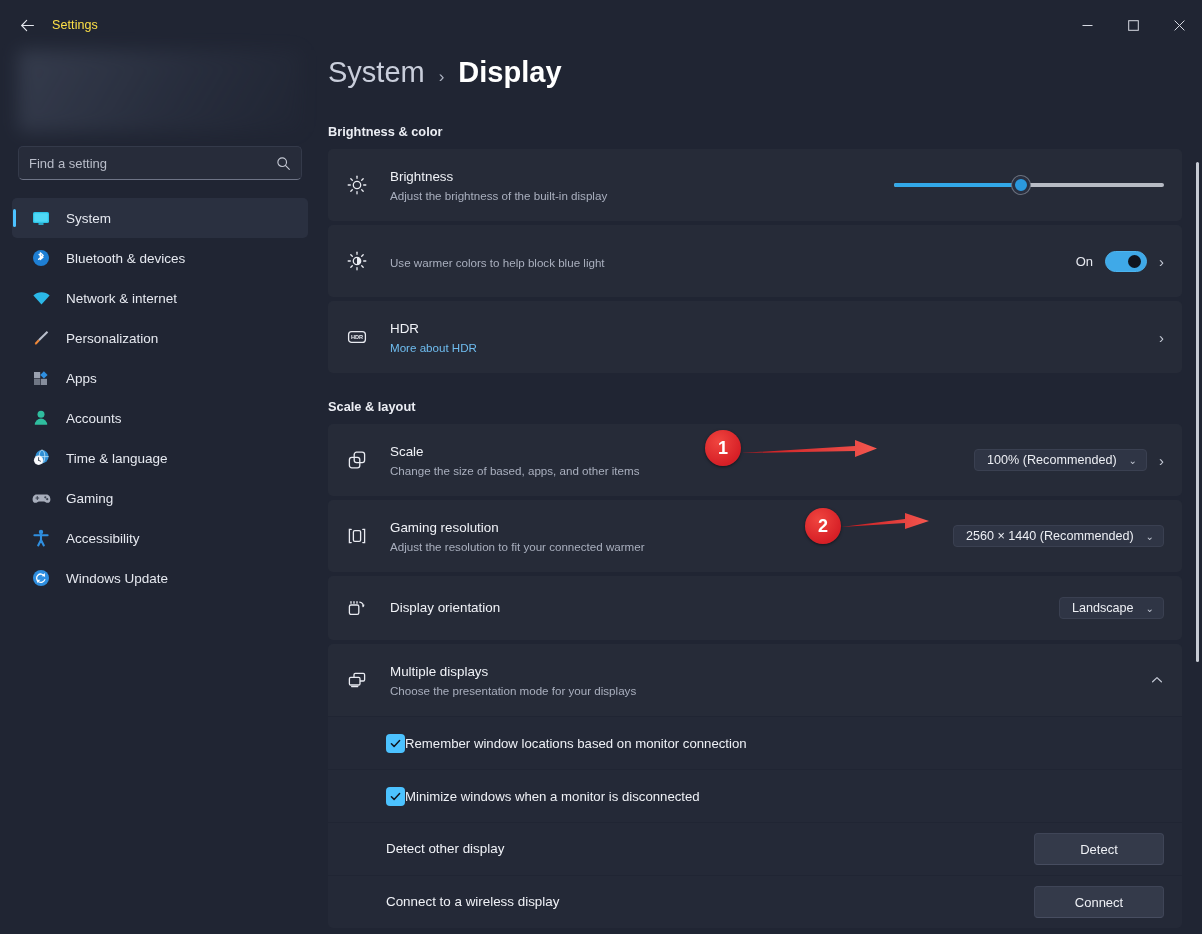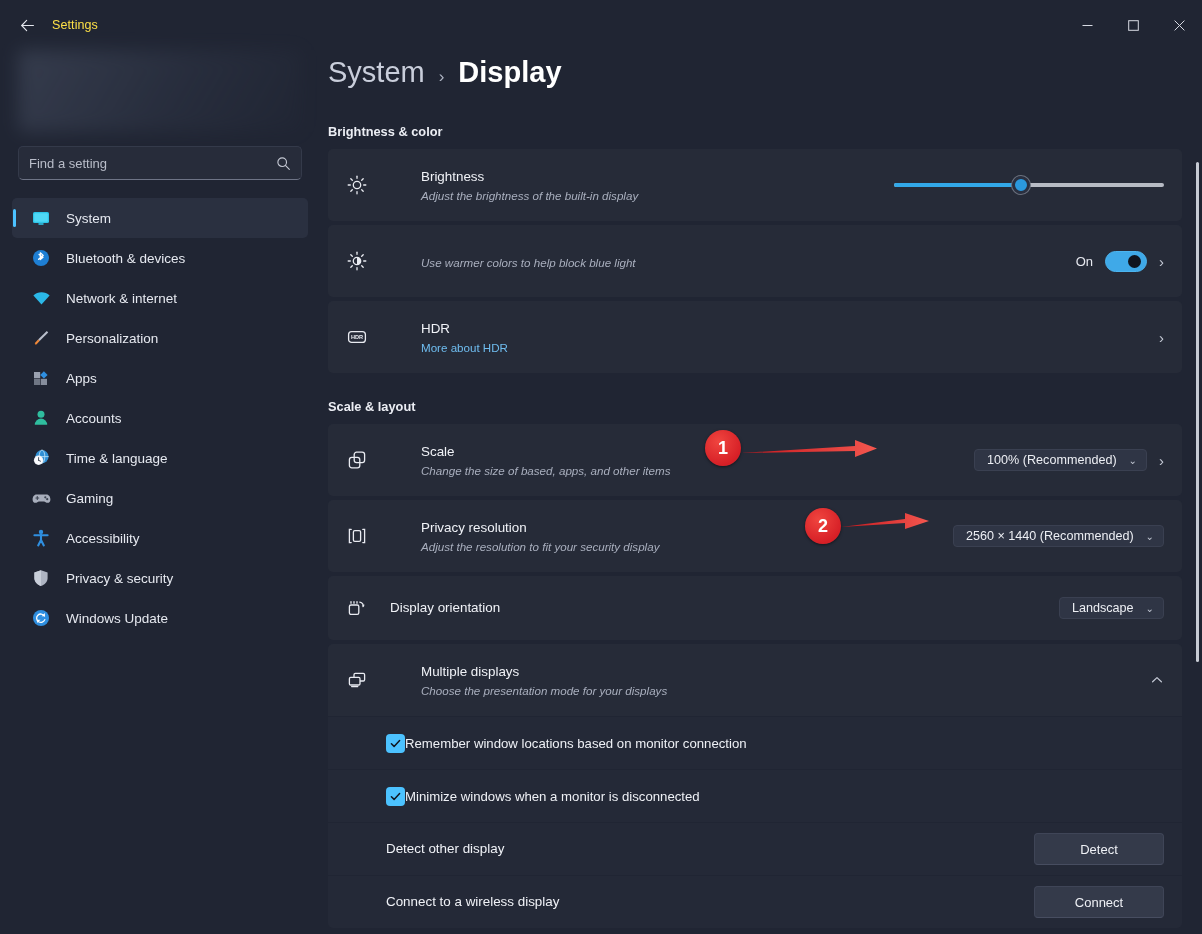--- a/index.html
+++ b/index.html
@@ -152,38 +152,38 @@
   .card {
     background: #262b38;
     border-radius: 5px;
     margin-bottom: 4px;
     display: flex;
     align-items: center;
     padding: 0 18px 0 14px;
     min-height: 64px;
     position: relative;
   }
-  .card.tall { min-height: 72px; gap: 31px; }
+  .card.tall { min-height: 72px; }
   .card.sub {
     background: #242937;
     border-radius: 0;
     margin-bottom: 1px;
     min-height: 52px;
     padding-left: 58px;
   }
   .card-icon {
     width: 30px; height: 30px;
     flex: 0 0 30px;
     margin-right: 18px;
     display: flex; align-items: center; justify-content: center;
     color: #e9ebf1;
   }
   .card-text { flex: 1 1 auto; min-width: 0; }
   .card-title { font-size: 13.4px; color: #f0f2f7; line-height: 1.35; }
-  .card-sub { font-size: 11.6px; color: #a9afbe; margin-top: 2px; font-style: italic; }
+  .card-sub { font-size: 11.6px; color: #a9afbe; margin-top: 2px; }
   .card-link { font-size: 11.6px; color: #6fbdf0; margin-top: 2px; }
   .card-right { display: flex; align-items: center; gap: 12px; flex: 0 0 auto; }
 
   
   .slider {
     position: relative;
     width: 270px; height: 4px;
     background: #b7bbc4;
     border-radius: 2px;
   }
@@ -433,29 +433,20 @@
           <span class="nav-icon">
             <svg width="20" height="20" viewBox="0 0 20 20">
               <circle cx="10" cy="3.9" r="2.2" fill="#2f8fe0"></circle>
               <path d="M3.4 7.2 L16.6 7.2" stroke="#2f8fe0" stroke-width="2.1" stroke-linecap="round"></path>
               <path d="M10 6.8 L10 12 M10 12 L7.2 17.4 M10 12 L12.8 17.4" stroke="#2f8fe0" stroke-width="2.1" stroke-linecap="round" fill="none"></path>
             </svg>
           </span>
           <span class="nav-label">Accessibility</span>
         </div>
 
-        <div class="nav-item">
-          <span class="nav-icon">
-            <svg width="20" height="20" viewBox="0 0 20 20">
-              <path d="M10 2.2 L16.6 4.6 L16.6 10 C16.6 14 13.6 16.8 10 18 C6.4 16.8 3.4 14 3.4 10 L3.4 4.6 Z" fill="#aeb4c2"></path>
-              <path d="M10 2.2 L10 18 C6.4 16.8 3.4 14 3.4 10 L3.4 4.6 Z" fill="#c8ced9"></path>
-            </svg>
-          </span>
-          <span class="nav-label">Privacy &amp; security</span>
-        </div>
 
         <div class="nav-item">
           <span class="nav-icon">
             <svg width="20" height="20" viewBox="0 0 20 20">
               <circle cx="10" cy="10" r="8" fill="#2f8fe0"></circle>
               <path d="M13.4 8 A4.2 4.2 0 1 0 13.8 11.6" fill="none" stroke="#fff" stroke-width="1.3" stroke-linecap="round"></path>
               <path d="M13.9 4.9 L13.9 8.3 L10.6 8.3 Z" fill="#fff"></path>
               <path d="M6.2 15.1 L6.2 11.8 L9.5 11.8 Z" fill="#fff"></path>
             </svg>
           </span>
@@ -573,22 +564,22 @@
 
         <div class="card tall">
           <span class="card-icon">
             <svg width="22" height="22" viewBox="0 0 22 22">
               <path d="M5.2 4.4 L3.4 4.4 L3.4 17.6 L5.2 17.6" fill="none" stroke="currentColor" stroke-width="1.3" stroke-linecap="round"></path>
               <path d="M16.8 4.4 L18.6 4.4 L18.6 17.6 L16.8 17.6" fill="none" stroke="currentColor" stroke-width="1.3" stroke-linecap="round"></path>
               <rect x="7.4" y="5.6" width="7.2" height="10.8" rx="1.4" fill="none" stroke="currentColor" stroke-width="1.3"></rect>
             </svg>
           </span>
           <div class="card-text">
-            <div class="card-title">Privacy resolution</div>
-            <div class="card-sub">Adjust the resolution to fit your security display</div>
+            <div class="card-title">Gaming resolution</div>
+            <div class="card-sub">Adjust the resolution to fit your connected warmer</div>
           </div>
           <div class="card-right">
             <div class="dropdown">
               <span>2560 × 1440 (Recommended)</span>
               <span class="dd-caret">⌄</span>
             </div>
           </div>
         </div>
 
         <div class="card">

